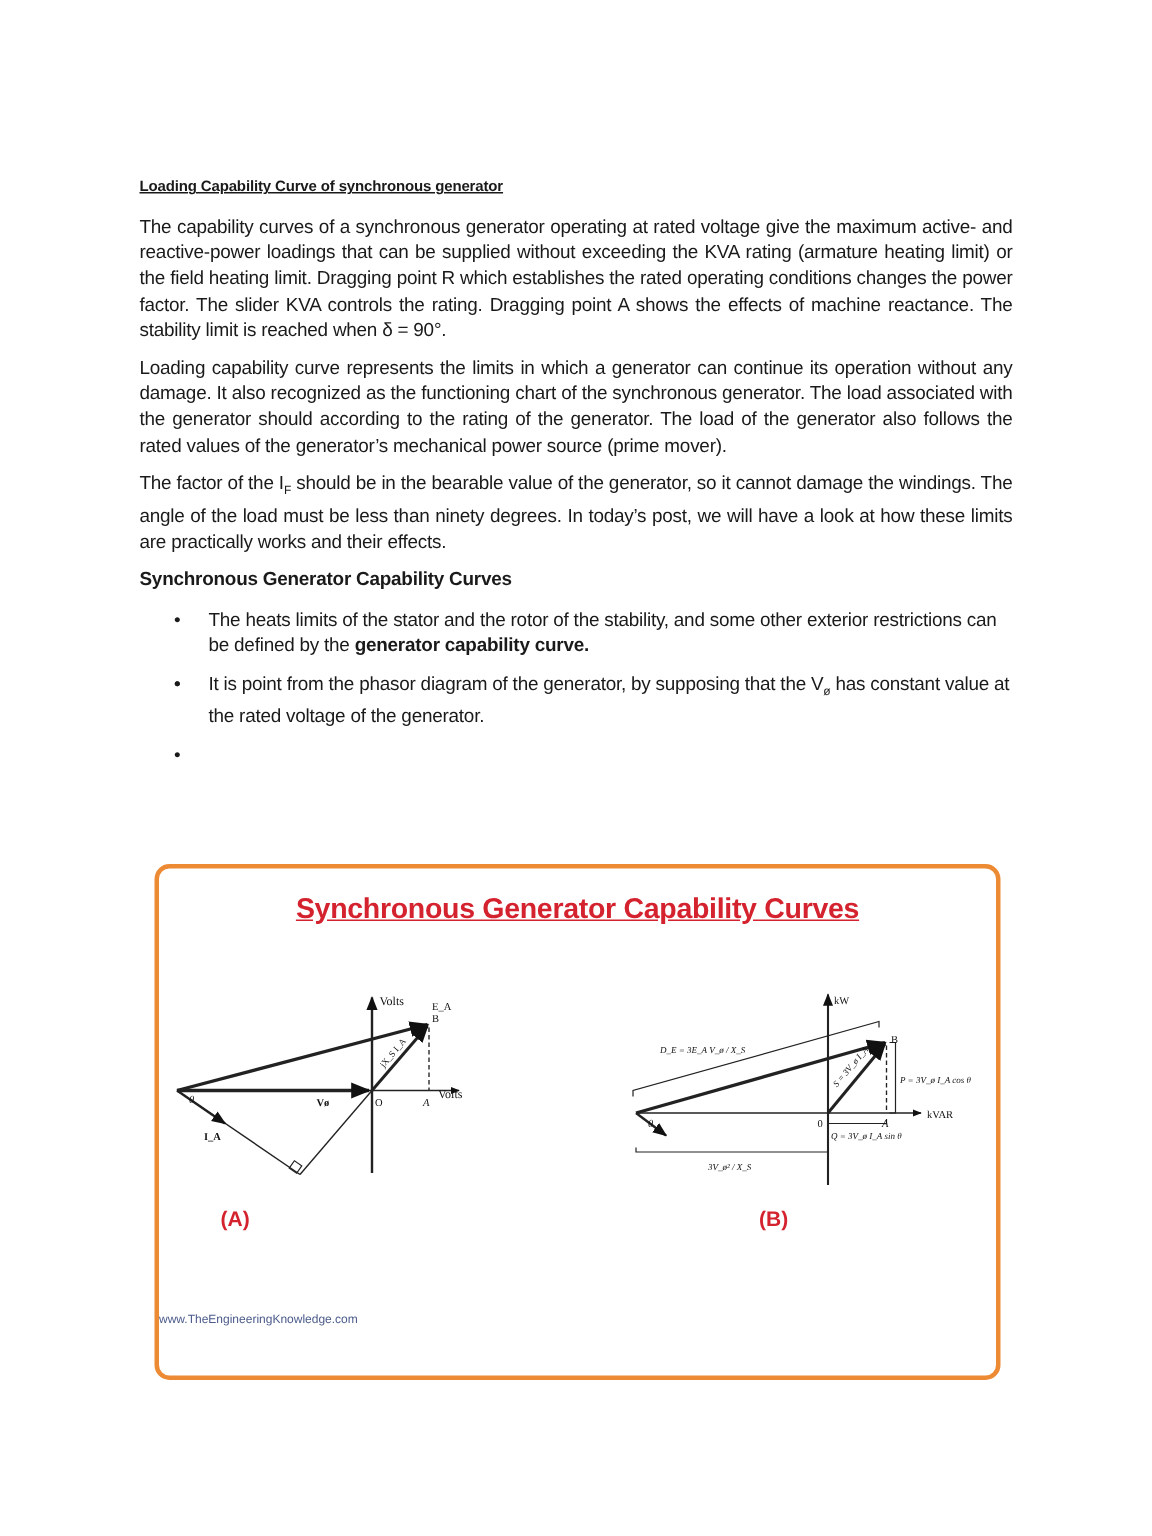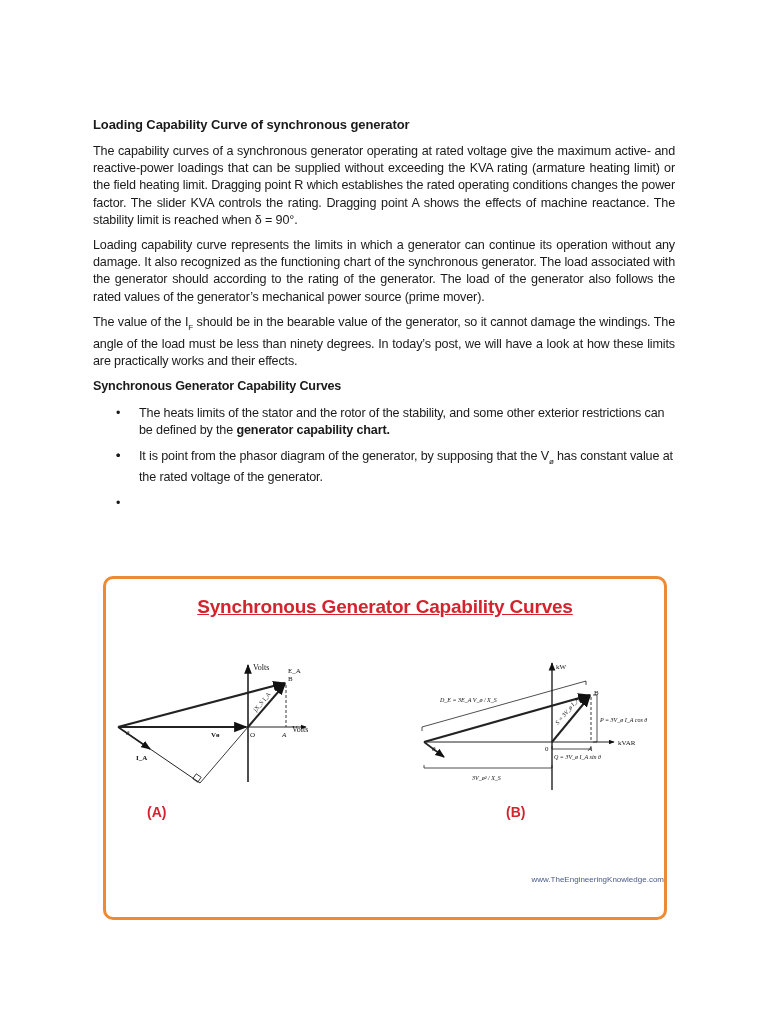--- a/index.html
+++ b/index.html
@@ -1,47 +1,47 @@
 <!DOCTYPE html>
 <html><head>
 <meta charset="utf-8">
 <style>
   html, body { margin: 0; padding: 0; background: #ffffff; }
   body { width: 768px; height: 1024px; position: relative; overflow: hidden;
          font-family: "Liberation Sans", sans-serif; color: #1a1a1a; }
   .page { position: absolute; left: 93px; top: 116px; width: 582px; }
-  .title { font-size: 13px; font-weight: bold; margin: 0 0 10px 0; line-height: 17px; letter-spacing: -0.1px; }
+  .title { font-size: 10px; font-weight: bold; text-decoration: underline; margin: 0 0 10px 0; line-height: 17px; letter-spacing: -0.1px; }
   p.body { font-size: 12.6px; line-height: 17.2px; margin: 0 0 8px 0; text-align: justify; letter-spacing: -0.15px; }
   .subhead { font-size: 12.6px; font-weight: bold; margin: 0 0 10px 0; line-height: 17px; letter-spacing: -0.15px; }
   ul.bullets { list-style: none; margin: 0; padding: 0; }
   ul.bullets li { position: relative; padding-left: 46px; font-size: 12.6px; line-height: 17px; margin-bottom: 9px; letter-spacing: -0.15px; }
   ul.bullets li .dot { position: absolute; left: 23px; top: 0; }
   sub.s { font-size: 8px; }
   .figure { position: absolute; left: 103px; top: 576px; width: 558px; height: 338px;
             border: 3px solid #ed8a34; border-radius: 10px; background: #fff; }
   .fig-title { position: absolute; left: 0; right: 0; top: 17px; text-align: center;
                font-size: 19px; font-weight: bold; color: #d4232e; text-decoration: underline; letter-spacing: -0.2px; }
   .fig-label { position: absolute; font-size: 14px; font-weight: bold; color: #d4232e; }
   .caption { position: absolute; left: 37px; top: 258px; width: 500px; font-size: 11.5px; font-weight: bold;
              color: #c8283a; text-decoration: underline; line-height: 15px; letter-spacing: -0.2px; }
-  .credit { position: absolute; left: 0; right: 0; top: 296px; text-align: right; font-size: 8px; color: #4a5a8a; }
+  .credit { position: absolute; left: 0; right: 0; top: 296px; text-align: left; font-size: 8px; color: #4a5a8a; }
   svg.diagram { position: absolute; left: 0; top: 0; overflow: visible; }
   svg text { font-family: "Liberation Serif", serif; fill: #111; }
 </style>
 </head>
 <body>
 
 <div class="page">
   <div class="title">Loading Capability Curve of synchronous generator</div>
   <p class="body">The capability curves of a synchronous generator operating at rated voltage give the maximum active- and reactive-power loadings that can be supplied without exceeding the KVA rating (armature heating limit) or the field heating limit. Dragging point R which establishes the rated operating conditions changes the power factor. The slider KVA controls the rating. Dragging point A shows the effects of machine reactance. The stability limit is reached when δ = 90°.</p>
   <p class="body">Loading capability curve represents the limits in which a generator can continue its operation without any damage. It also recognized as the functioning chart of the synchronous generator. The load associated with the generator should according to the rating of the generator. The load of the generator also follows the rated values of the generator’s mechanical power source (prime mover).</p>
-  <p class="body"><span>The value of the I</span><sub class="s">F</sub><span> should be in the bearable value of the generator, so it cannot damage the windings. The angle of the load must be less than ninety degrees.  In today’s post, we will have a look at how these limits are practically works and their effects.</span></p>
+  <p class="body"><span>The factor of the I</span><sub class="s">F</sub><span> should be in the bearable value of the generator, so it cannot damage the windings. The angle of the load must be less than ninety degrees.  In today’s post, we will have a look at how these limits are practically works and their effects.</span></p>
   <div class="subhead">Synchronous Generator Capability Curves</div>
   <ul class="bullets">
-    <li><span class="dot">•</span><span>The heats limits of the stator and the rotor of the stability, and some other exterior restrictions can be defined by the </span><b>generator capability chart.</b></li>
+    <li><span class="dot">•</span><span>The heats limits of the stator and the rotor of the stability, and some other exterior restrictions can be defined by the </span><b>generator capability curve.</b></li>
     <li><span class="dot">•</span></li>
     <li><span class="dot">•</span><span>It is point from the phasor diagram of the generator, by supposing that the V</span><sub class="s">ø</sub><span> has constant value at the rated voltage of the generator.</span></li>
     <li><span class="dot">•</span></li>
   </ul>
 </div>
 
 <div class="figure">
   <div class="fig-title">Synchronous Generator Capability Curves</div>
 
   <svg class="diagram" width="558" height="338">

